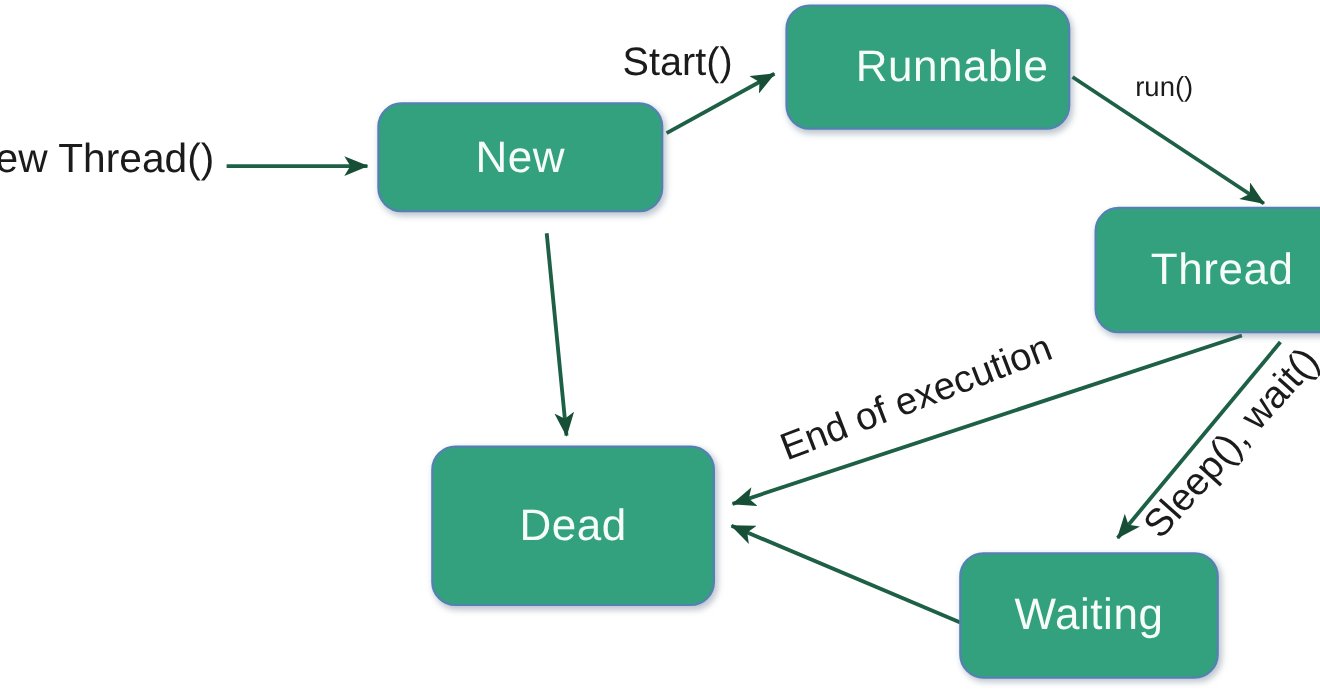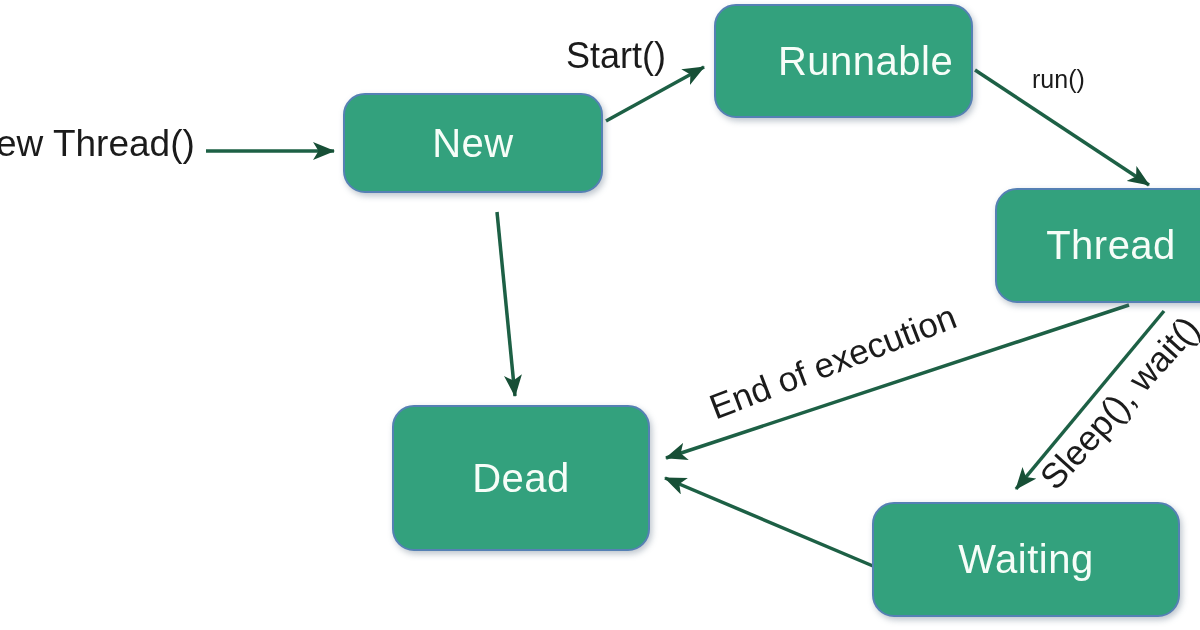--- a/index.html
+++ b/index.html
@@ -49,21 +49,21 @@
     align-items: center;
     justify-content: center;
     color: var(--node-text);
     font-size: 40px;
     letter-spacing: 0.5px;
   }
   .node-new      { left: 343px;  top: 93px;  width: 260px; height: 100px; }
   .node-runnable { left: 714px;  top: 4px;   width: 259px; height: 114px; padding-left: 44px; }
   .node-running  { left: 995px;  top: 188px; width: 262px; height: 115px; padding-right: 30px; }
   .node-dead     { left: 392px;  top: 405px; width: 258px; height: 146px; }
-  .node-waiting  { left: 872px;  top: 502px; width: 308px; height: 115px; }
+  .node-waiting  { left: 872px;  top: 502px; width: 236px; height: 115px; }
   .edge-label {
     position: absolute;
     color: var(--label-text);
     white-space: nowrap;
     line-height: 1.1;
   }
   .lbl-newthread { left: -4px;   top: 124px; font-size: 37px; }
   .lbl-start     { left: 566px;  top: 36px;  font-size: 36px; }
   .lbl-run       { left: 1032px; top: 66px;  font-size: 25px; }
   .lbl-end {

